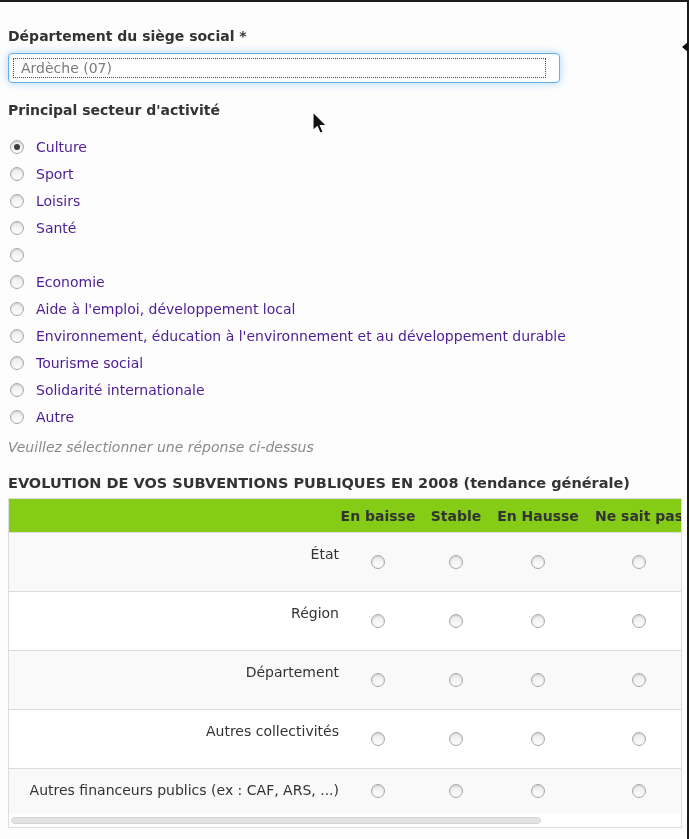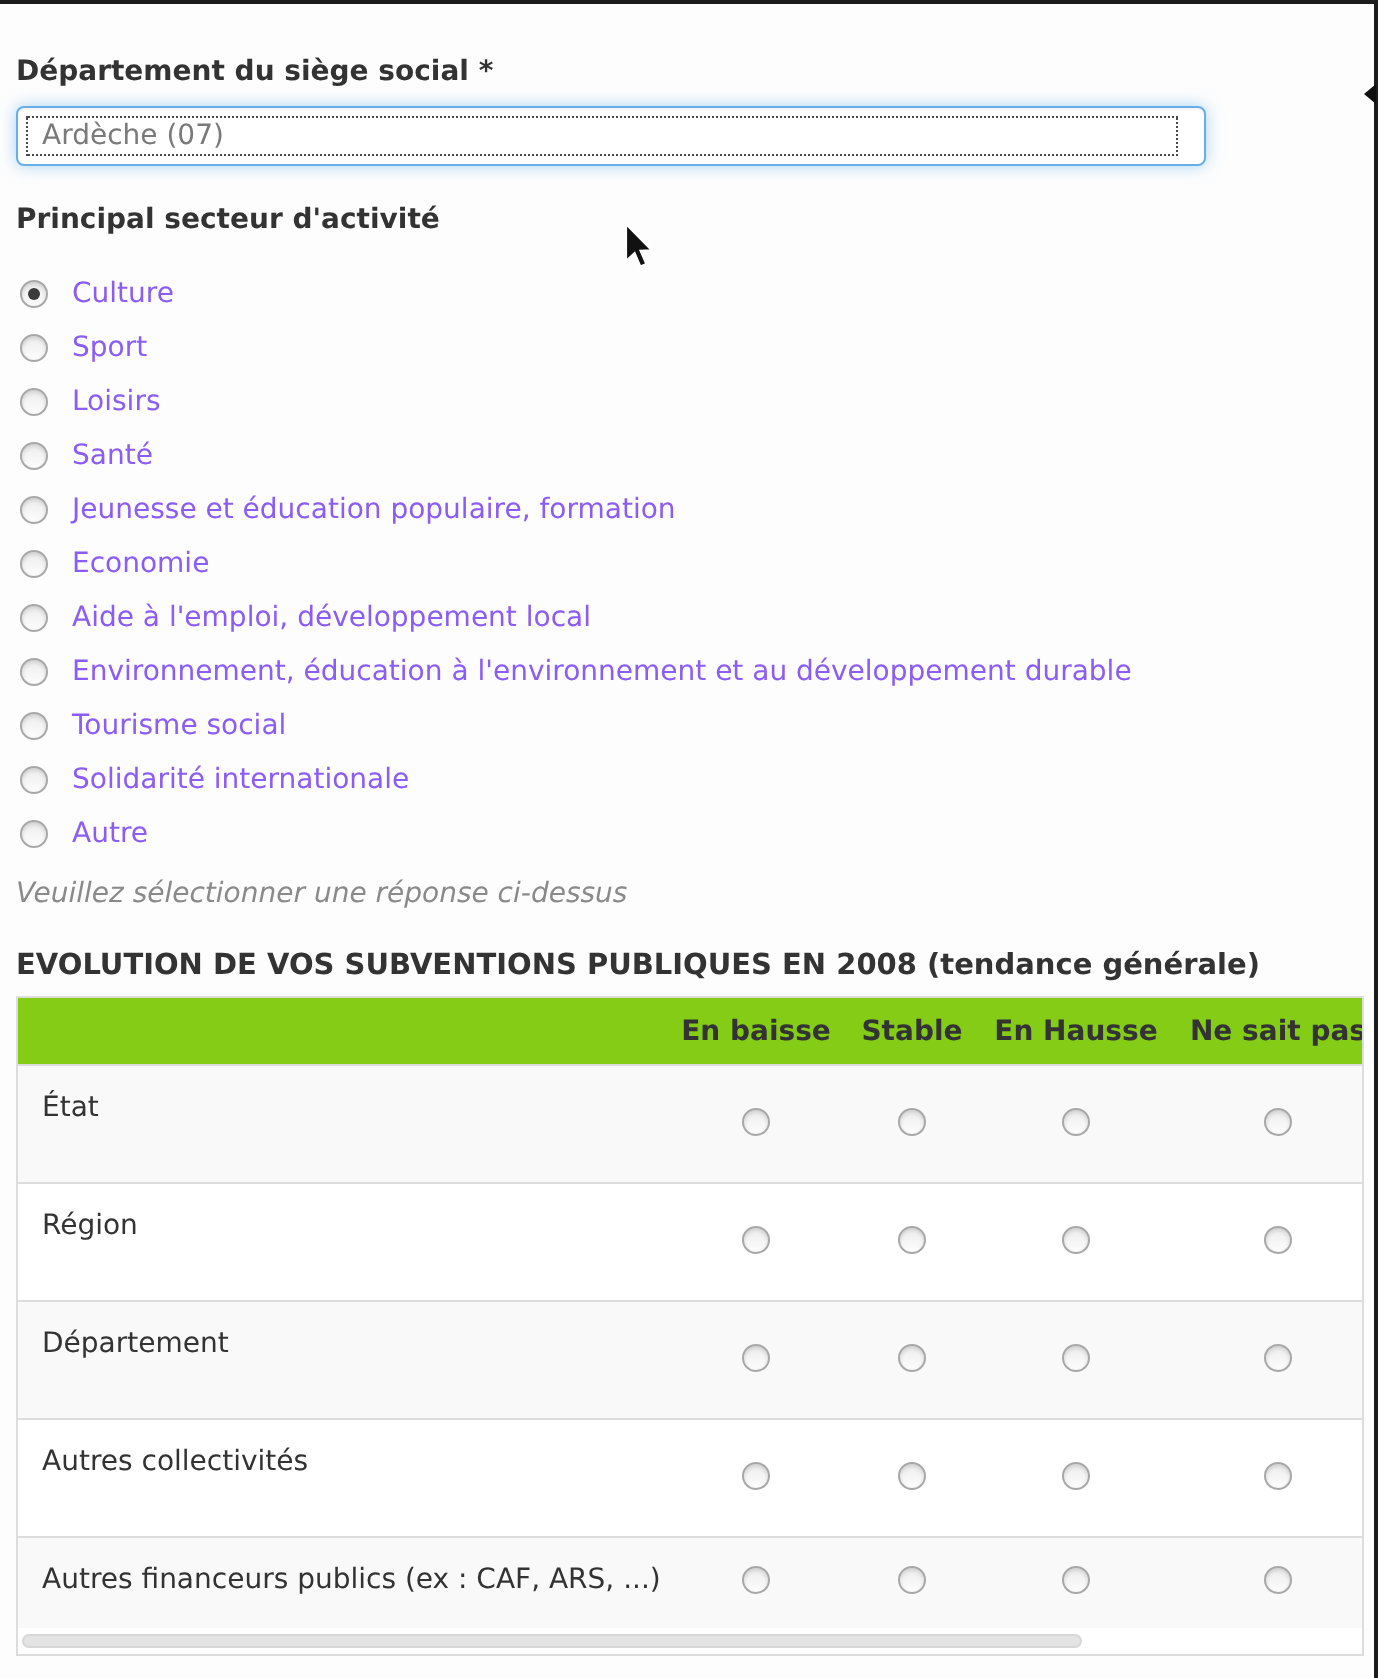--- a/index.html
+++ b/index.html
@@ -7,21 +7,21 @@
     width:689px;height:839px;
     font-family:"DejaVu Sans","Liberation Sans",sans-serif;
     background:#fdfdfd;color:#333;
     position:relative;overflow:hidden;font-size:14px;
   }
   .page{position:absolute;inset:0;padding:8px;box-sizing:border-box;}
   .q-label{font-weight:bold;font-size:14px;color:#333;line-height:17px;margin-top:20px;}
 
   
   .select-box{
-    position:relative;margin-top:8px;height:30px;width:595px;box-sizing:border-box;
+    position:relative;margin-top:8px;height:30px;width:552px;box-sizing:border-box;
     border:1px solid #66afe9;border-radius:4px;background:#fff;
     box-shadow:0 0 8px rgba(102,175,233,.55), inset 0 1px 1px rgba(0,0,0,.05);
   }
   .focus-ring{position:absolute;top:4px;bottom:4px;left:4px;right:13px;border:1px dotted #4a4a4a;}
   .select-value{position:absolute;left:12px;top:6px;font-size:14px;color:#7a7a7a;}
   .edge-arrow{
     position:absolute;right:1px;top:42px;width:0;height:0;
     border-top:5px solid transparent;border-bottom:5px solid transparent;border-right:6px solid #101010;
   }
 
@@ -33,41 +33,41 @@
     width:14px;height:14px;box-sizing:border-box;flex:0 0 14px;
     border:1px solid #a8a8a8;border-radius:50%;
     background:linear-gradient(#ececec,#fdfdfd);
     box-shadow:inset 0 1px 2px rgba(0,0,0,.14);
     position:relative;margin:0 12px 0 2px;
   }
   .radio.checked::after{
     content:'';position:absolute;left:3px;top:3px;width:6px;height:6px;
     background:#3c3c3c;border-radius:50%;
   }
-  .option-label{font-size:14px;color:#8b5cf6;}
+  .option-label{font-size:14px;color:#4c1d95;}
   .hint{margin-top:9px;color:#8a8a8a;font-size:14px;line-height:17px;font-style:italic;}
 
   
   .table-title{margin-top:19px;font-size:14.5px;}
   .table-wrapper{
     margin-top:6px;width:674px;box-sizing:border-box;
     border:1px solid #ddd;background:#fff;overflow:hidden;position:relative;
   }
   table{border-collapse:collapse;table-layout:fixed;width:688px;}
   col.c-label{width:330px;}
   col.c1{width:78px;} col.c2{width:78px;} col.c3{width:86px;} col.c4{width:116px;}
   thead th{
     height:33px;font-weight:bold;font-size:14px;color:#333;text-align:center;
     border-bottom:1px solid #ddd;background:#84cc16;padding:0;white-space:nowrap;
   }
   tbody tr{height:59px;}
   tbody tr.last{height:45px;}
   tbody tr:nth-child(odd){background:#f9f9f9;}
   tbody tr + tr{border-top:1px solid #ddd;}
-  td.row-label{vertical-align:top;padding:13px 0 0 12px;font-size:14px;color:#333;}
+  td.row-label{vertical-align:top;padding:13px 0 0 12px;font-size:14px;color:#333;text-align:right;}
   td.radio-cell{text-align:center;vertical-align:middle;}
   td.radio-cell .radio{display:inline-block;margin:2px 0 0 0;}
   .hscroll{height:13px;background:#fff;position:relative;}
   .hscroll .thumb{
     position:absolute;left:2px;top:3px;width:530px;height:7px;
     background:#e3e3e3;border:1px solid #d7d7d7;border-radius:4px;box-sizing:border-box;
   }
 
   
   .top-edge{position:absolute;top:0;left:0;width:689px;height:2px;background:#1c1c1c;}
@@ -103,21 +103,20 @@
         <div class="option">
           <span class="radio"></span>
           <span class="option-label">Loisirs</span>
         </div>
         <div class="option">
           <span class="radio"></span>
           <span class="option-label">Santé</span>
         </div>
         <div class="option">
           <span class="radio"></span>
-          <span class="option-label">Jeunesse et éducation populaire, formation</span>
         </div>
         <div class="option">
           <span class="radio"></span>
           <span class="option-label">Economie</span>
         </div>
         <div class="option">
           <span class="radio"></span>
           <span class="option-label">Aide à l'emploi, développement local</span>
         </div>
         <div class="option">

